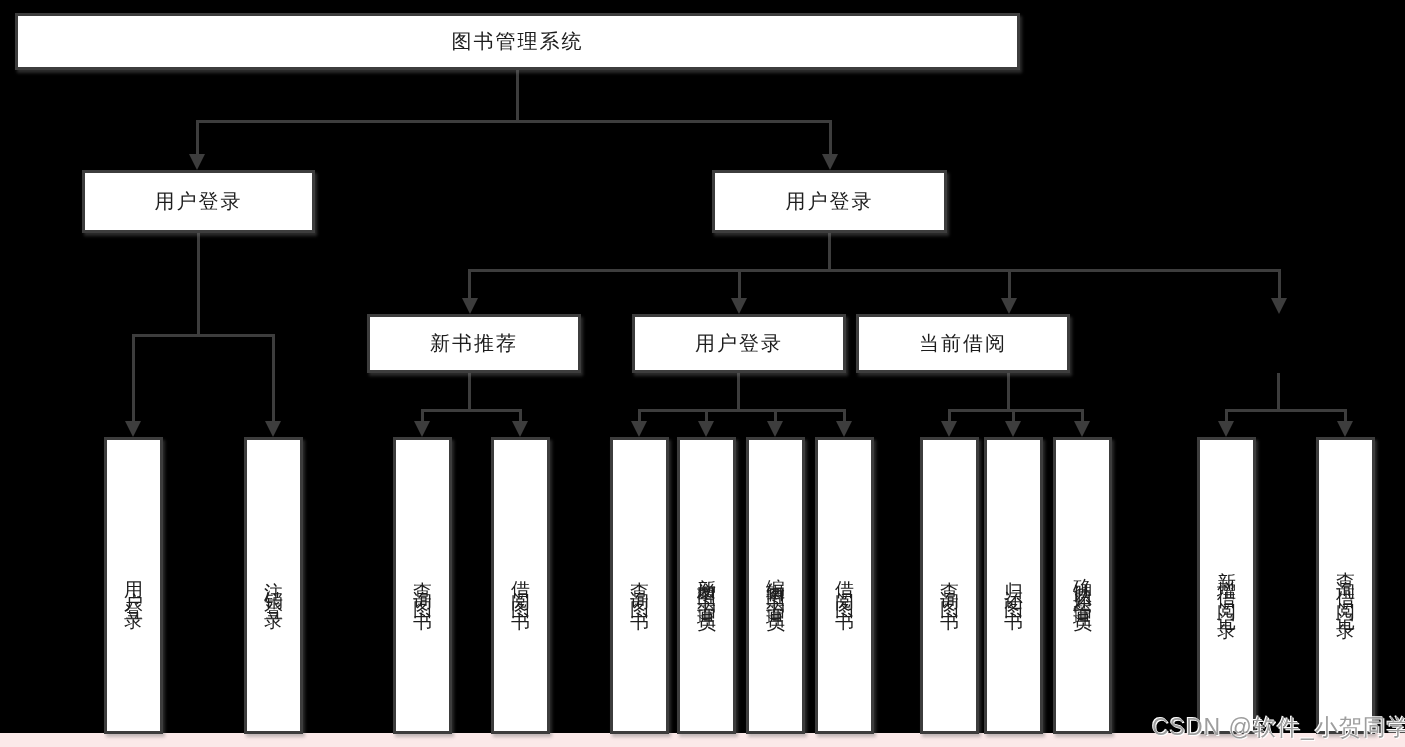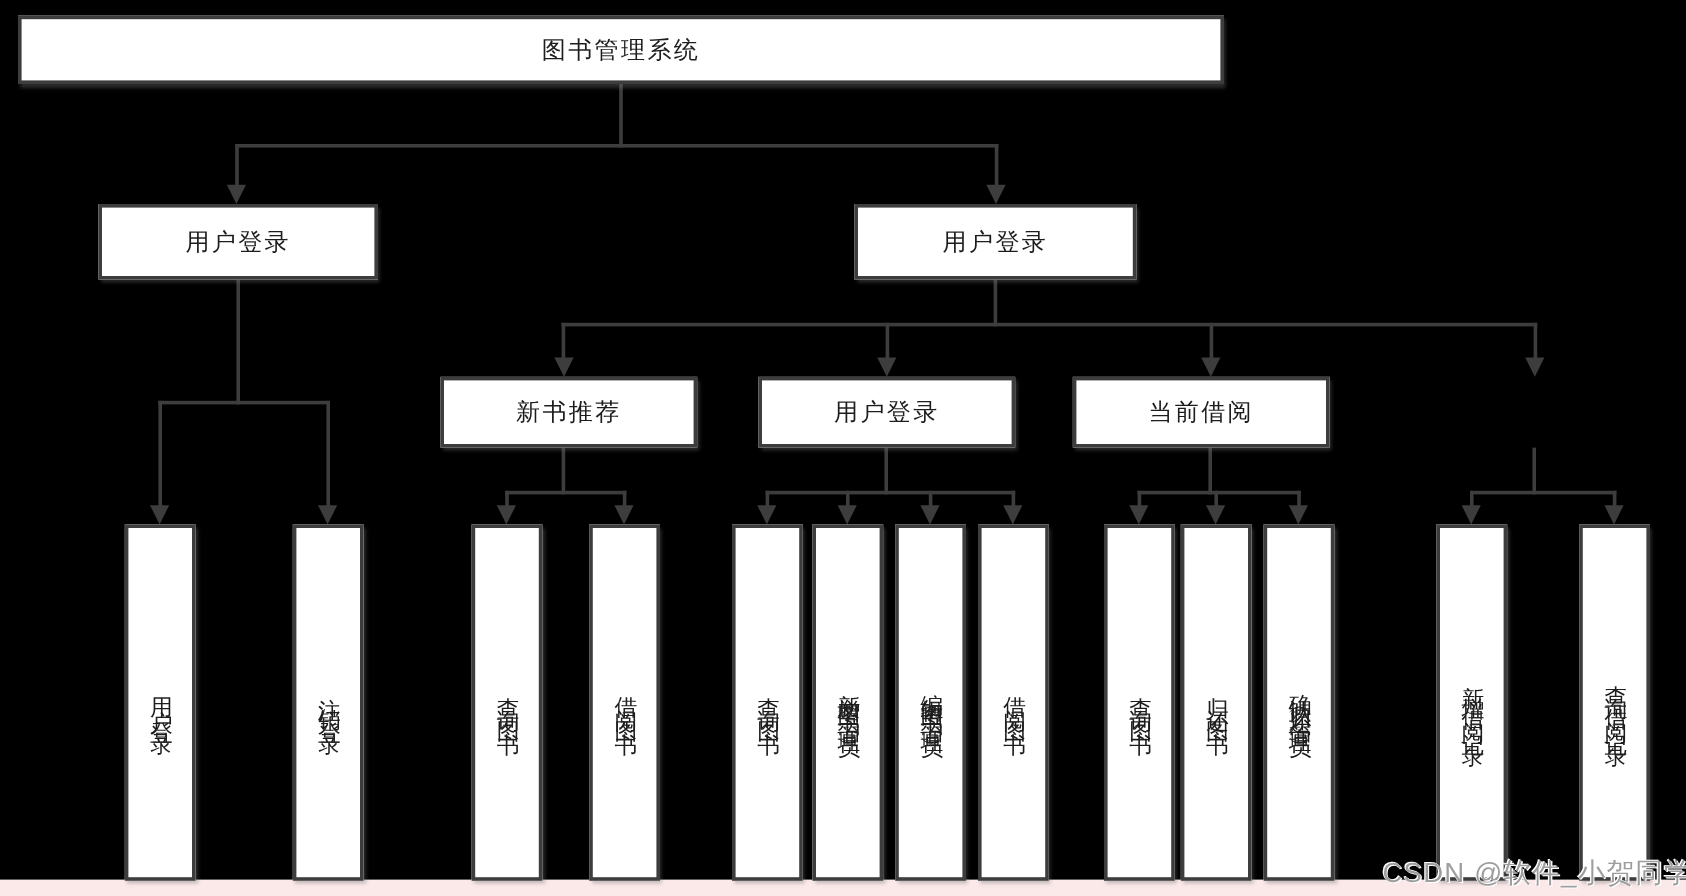--- a/index.html
+++ b/index.html
@@ -116,21 +116,21 @@
   <div class="box" style="left:15px;top:13px;width:1005px;height:57px;">图书管理系统</div>
 
   <div class="box" style="left:82px;top:170px;width:233px;height:63px;">用户登录</div>
 
   <div class="box" style="left:712px;top:170px;width:235px;height:63px;">用户登录</div>
 
   <div class="box" style="left:367px;top:314px;width:214px;height:59px;text-align:right;">新书推荐</div>
 
   <div class="box" style="left:632px;top:314px;width:214px;height:59px;">用户登录</div>
 
-  <div class="box" style="left:894px;top:314px;width:214px;height:59px;">当前借阅</div>
+  <div class="box" style="left:856px;top:314px;width:214px;height:59px;">当前借阅</div>
 
 
   <div class="box vbox" style="left:104px;top:437px;width:59px;height:297px;">用户登录</div>
 
   <div class="box vbox" style="left:244px;top:437px;width:59px;height:297px;">注销登录</div>
 
   <div class="box vbox" style="left:393px;top:437px;width:59px;height:297px;">查询图书</div>
 
   <div class="box vbox" style="left:491px;top:437px;width:59px;height:297px;">借阅图书</div>
 

